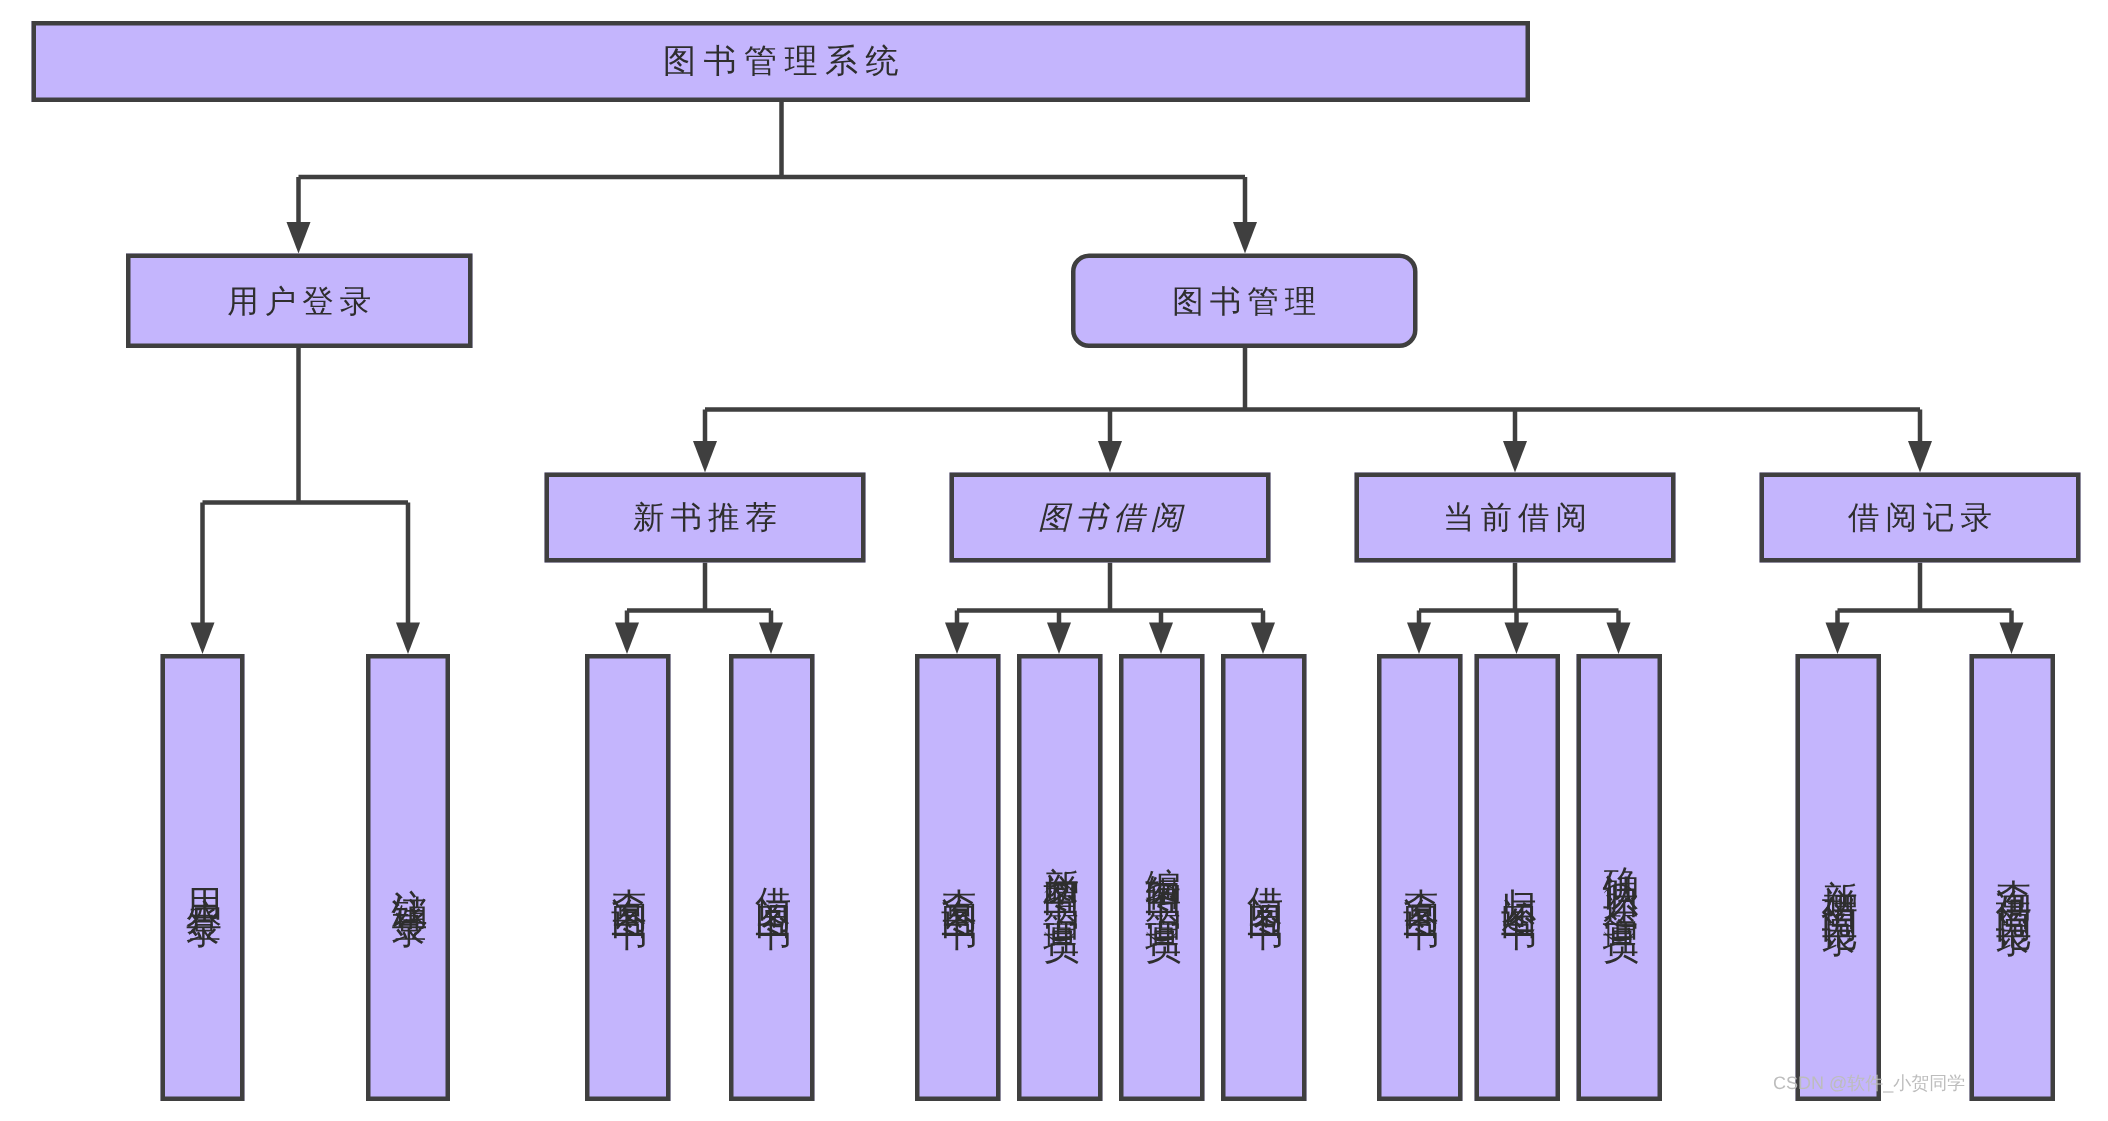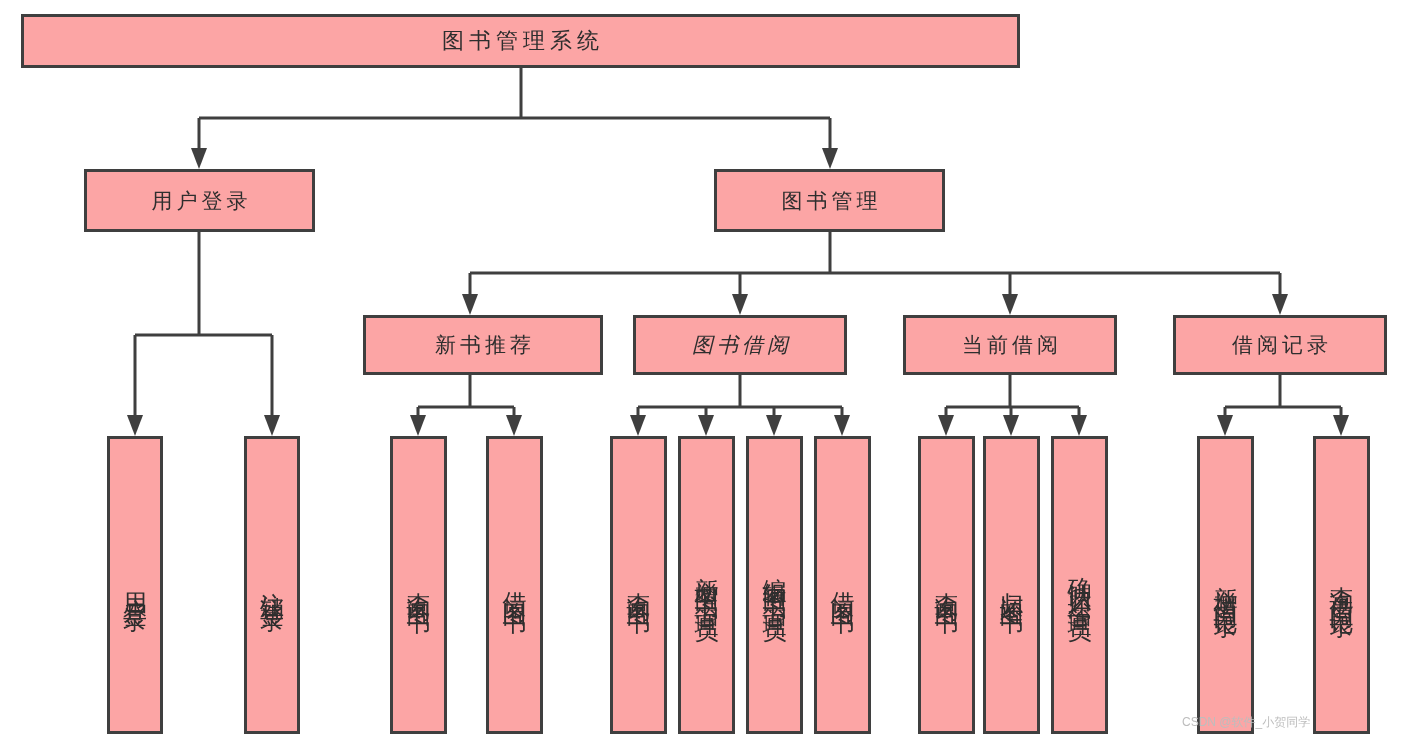--- a/index.html
+++ b/index.html
@@ -12,21 +12,21 @@
     overflow: hidden;
   }
   .connectors {
     position: absolute;
     left: 0; top: 0;
     width: 1405px; height: 747px;
   }
   .box {
     position: absolute;
     box-sizing: border-box;
-    background: #fca5a5;
+    background: #c4b5fd;
     border: 3px solid #3f3f3f;
     display: flex;
     align-items: center;
     justify-content: center;
     color: #2e2e2e;
   }
   .h-label {
     white-space: nowrap;
     font-size: 21px;
     letter-spacing: 4px;
@@ -109,25 +109,25 @@
     </g>
   </svg>
 
   <div class="box root-box" style="left:21px; top:14px; width:999px; height:54px;">
     <span class="h-label">图书管理系统</span>
   </div>
 
   <div class="box" style="left:84px; top:169px; width:231px; height:63px;">
     <span class="h-label">用户登录</span>
   </div>
-  <div class="box" style="left:714px; top:169px; width:231px; height:63px;">
+  <div class="box" style="left:714px; top:169px; width:231px; height:63px;border-radius:12px;">
     <span class="h-label">图书管理</span>
   </div>
 
-  <div class="box" style="left:363px; top:315px; width:240px; height:60px;">
+  <div class="box" style="left:363px; top:315px; width:214px; height:60px;">
     <span class="h-label">新书推荐</span>
   </div>
   <div class="box" style="left:633px; top:315px; width:214px; height:60px;font-style:italic;">
     <span class="h-label">图书借阅</span>
   </div>
   <div class="box" style="left:1173px; top:315px; width:214px; height:60px;">
     <span class="h-label">借阅记录</span>
   </div>
   <div class="box" style="left:903px; top:315px; width:214px; height:60px;">
     <span class="h-label">当前借阅</span>

